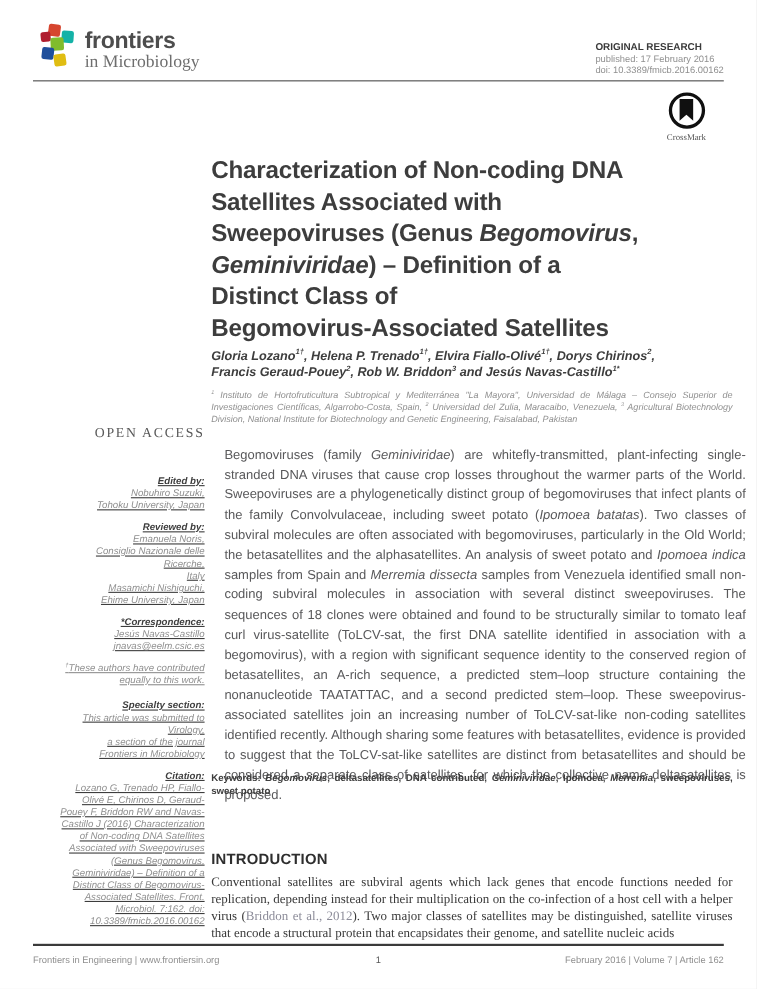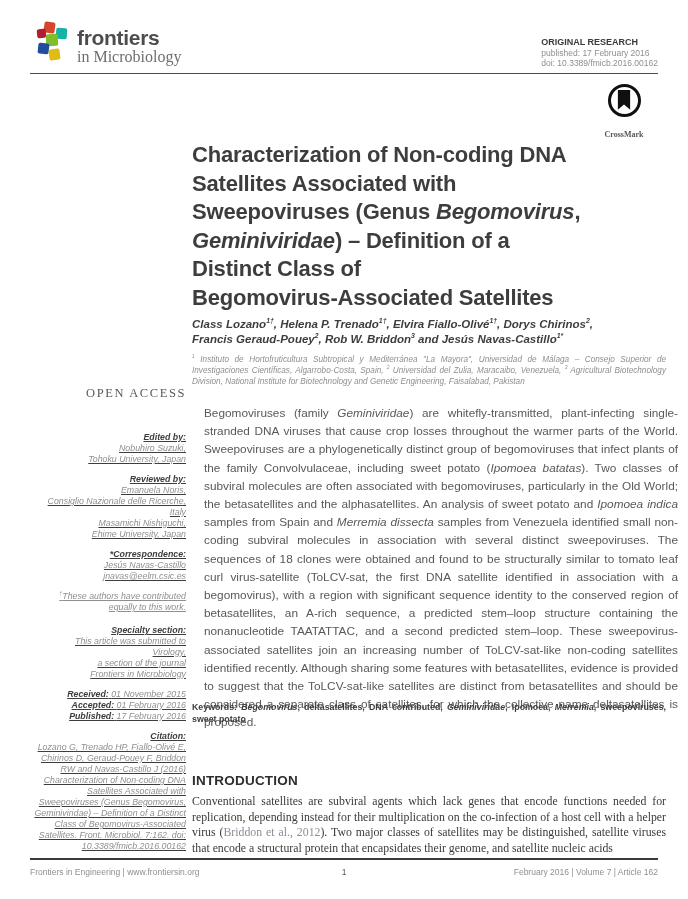--- a/index.html
+++ b/index.html
@@ -28,36 +28,36 @@
 
   .header-meta { position:absolute; right:30px; top:37px; text-align:left; line-height:10.5px; }
   .header-type { font-size:9px; font-weight:bold; color:#3a3a3a; }
   .header-sub  { font-size:8.5px; color:#8f8f8f; }
   .header-rule { position:absolute; left:30px; right:30px; top:73px; border-top:1.5px solid #4a4a4a; }
 
   .crossmark { position:absolute; right:34px; top:84px; width:60px; text-align:center; cursor:pointer; }
   .cm-circle { width:33px; height:33px; border:3.5px solid #101010; border-radius:50%; margin:0 auto; position:relative; background:#fff; }
   .cm-bookmark { position:absolute; left:50%; top:3px; transform:translateX(-50%); width:13px; height:20px; background:#101010;
                  clip-path:polygon(0 0, 100% 0, 100% 100%, 50% 72%, 0 100%); }
-  .cm-label { font-family:"Liberation Serif", serif; font-size:8px; color:#555; margin-top:13px;font-weight:bold; }
+  .cm-label { font-family:"Liberation Serif", serif; font-size:8px; color:#555; margin-top:3px; }
 
   
   .title { position:absolute; left:192px; top:141px; width:474px; font-size:22px; font-weight:bold;
            color:#3d3d3d; line-height:28.5px; letter-spacing:-0.2px; white-space:pre-line; }
   .authors { position:absolute; left:192px; top:317px; width:474px; font-size:11.5px; font-weight:bold;
              font-style:italic; color:#3d3d3d; line-height:15px; white-space:pre-line; }
   .affiliations { position:absolute; left:192px; top:354px; width:474px; font-size:8.2px; font-style:italic;
                   color:#8f8f8f; line-height:11px; text-align:justify; }
 
   
   .sidebar { position:absolute; left:30px; top:386px; width:156px; text-align:right; }
   .oa { font-family:"Liberation Serif", serif; font-size:12.5px; letter-spacing:1.6px; color:#595959; margin-bottom:31px; }
   .sb-block { margin-bottom:9px; font-size:8.8px; line-height:11px; font-style:italic;text-decoration:underline; }
   .sb-label { font-weight:bold; color:#3d3d3d; }
-  .sb-value { color:#8f8f8f; white-space:pre-line; }
+  .sb-value { color:#8f8f8f; white-space:pre-line;margin-left:20px; }
   .sb-line  { font-size:8.8px; line-height:11px; font-style:italic; }
   .sb-note  { margin-bottom:12px; }
 
   
   .abstract { position:absolute; left:192px; top:404px; width:474px; font-size:11.8px; color:#58585a;
               line-height:18.2px; text-align:justify;margin-left:12px; }
   .keywords { position:absolute; left:192px; top:701px; width:474px; font-size:8.8px; font-weight:bold;
               color:#3d3d3d; line-height:12px; text-align:justify; }
   .section-heading { position:absolute; left:192px; top:773px; font-size:13.5px; font-weight:bold;
                      color:#2e2e2e; letter-spacing:0.2px; }
@@ -105,21 +105,21 @@
     </div>
     <div class="cm-label">CrossMark</div>
   </div>
 
   <h1 class="title"><span>Characterization of Non-coding DNA
 Satellites Associated with
 Sweepoviruses (Genus </span><span style="font-style: italic;">Begomovirus</span><span>,
 </span><span style="font-style: italic;">Geminiviridae</span><span>) – Definition of a
 Distinct Class of
 Begomovirus-Associated Satellites</span></h1>
-  <div class="authors"><span>Class Lozano</span><sup>1†</sup><span>, Helena P. Trenado</span><sup>1†</sup><span>, Elvira Fiallo-Olivé</span><sup>1†</sup><span>, Dorys Chirinos</span><sup>2</sup><span>,
+  <div class="authors"><span>Gloria Lozano</span><sup>1†</sup><span>, Helena P. Trenado</span><sup>1†</sup><span>, Elvira Fiallo-Olivé</span><sup>1†</sup><span>, Dorys Chirinos</span><sup>2</sup><span>,
 Francis Geraud-Pouey</span><sup>2</sup><span>, Rob W. Briddon</span><sup>3</sup><span> and Jesús Navas-Castillo</span><sup>1*</sup></div>
   <div class="affiliations"><sup>1</sup><span> Instituto de Hortofruticultura Subtropical y Mediterránea "La Mayora", Universidad de Málaga – Consejo Superior de Investigaciones Científicas, Algarrobo-Costa, Spain, </span><sup>2</sup><span> Universidad del Zulia, Maracaibo, Venezuela, </span><sup>3</sup><span> Agricultural Biotechnology Division, National Institute for Biotechnology and Genetic Engineering, Faisalabad, Pakistan</span></div>
 
   <div class="sidebar">
     <div class="oa">OPEN ACCESS</div>
 
     <div class="sb-block">
       <div class="sb-label">Edited by:</div>
       <div class="sb-value">Nobuhiro Suzuki,
 Tohoku University, Japan</div>
@@ -144,25 +144,20 @@
 equally to this work.</span></div>
 
     <div class="sb-block">
       <div class="sb-label">Specialty section:</div>
       <div class="sb-value">This article was submitted to
 Virology,
 a section of the journal
 Frontiers in Microbiology</div>
     </div>
 
-    <div class="sb-block">
-      <div class="sb-line"><span class="sb-label">Received:</span> <span class="sb-value">01 November 2015</span></div>
-      <div class="sb-line"><span class="sb-label">Accepted:</span> <span class="sb-value">01 February 2016</span></div>
-      <div class="sb-line"><span class="sb-label">Published:</span> <span class="sb-value">17 February 2016</span></div>
-    </div>
 
     <div class="sb-block">
       <div class="sb-label">Citation:</div>
       <div class="sb-value" style="white-space:normal">Lozano G, Trenado HP, Fiallo-Olivé E, Chirinos D, Geraud-Pouey F, Briddon RW and Navas-Castillo J (2016) Characterization of Non-coding DNA Satellites Associated with Sweepoviruses (Genus Begomovirus, Geminiviridae) – Definition of a Distinct Class of Begomovirus-Associated Satellites. Front. Microbiol. 7:162. doi: 10.3389/fmicb.2016.00162</div>
     </div>
   </div>
 
   <div class="abstract"><span>Begomoviruses (family </span><span style="font-style: italic;">Geminiviridae</span><span>) are whitefly-transmitted, plant-infecting single-stranded DNA viruses that cause crop losses throughout the warmer parts of the World. Sweepoviruses are a phylogenetically distinct group of begomoviruses that infect plants of the family Convolvulaceae, including sweet potato (</span><span style="font-style: italic;">Ipomoea batatas</span><span>). Two classes of subviral molecules are often associated with begomoviruses, particularly in the Old World; the betasatellites and the alphasatellites. An analysis of sweet potato and </span><span style="font-style: italic;">Ipomoea indica</span><span> samples from Spain and </span><span style="font-style: italic;">Merremia dissecta</span><span> samples from Venezuela identified small non-coding subviral molecules in association with several distinct sweepoviruses. The sequences of 18 clones were obtained and found to be structurally similar to tomato leaf curl virus-satellite (ToLCV-sat, the first DNA satellite identified in association with a begomovirus), with a region with significant sequence identity to the conserved region of betasatellites, an A-rich sequence, a predicted stem–loop structure containing the nonanucleotide TAATATTAC, and a second predicted stem–loop. These sweepovirus-associated satellites join an increasing number of ToLCV-sat-like non-coding satellites identified recently. Although sharing some features with betasatellites, evidence is provided to suggest that the ToLCV-sat-like satellites are distinct from betasatellites and should be considered a separate class of satellites, for which the collective name deltasatellites is proposed.</span></div>
   <div class="keywords"><span>Keywords: </span><span style="font-style: italic;">Begomovirus</span><span>, deltasatellites, DNA contributed, </span><span style="font-style: italic;">Geminiviridae</span><span>, </span><span style="">Ipomoea</span><span>, </span><span style="font-style: italic;">Merremia</span><span>, sweepoviruses, sweet potato</span></div>
   <h2 class="section-heading">INTRODUCTION</h2>

